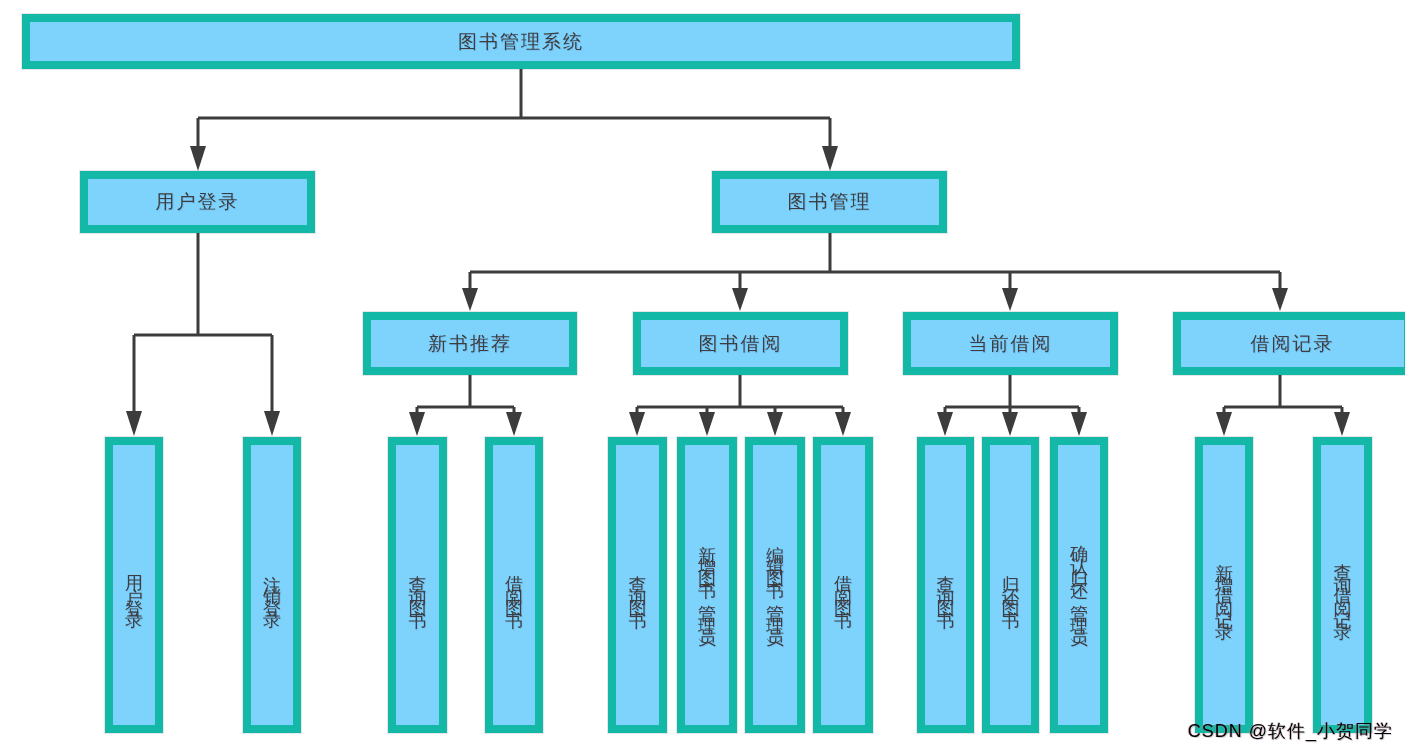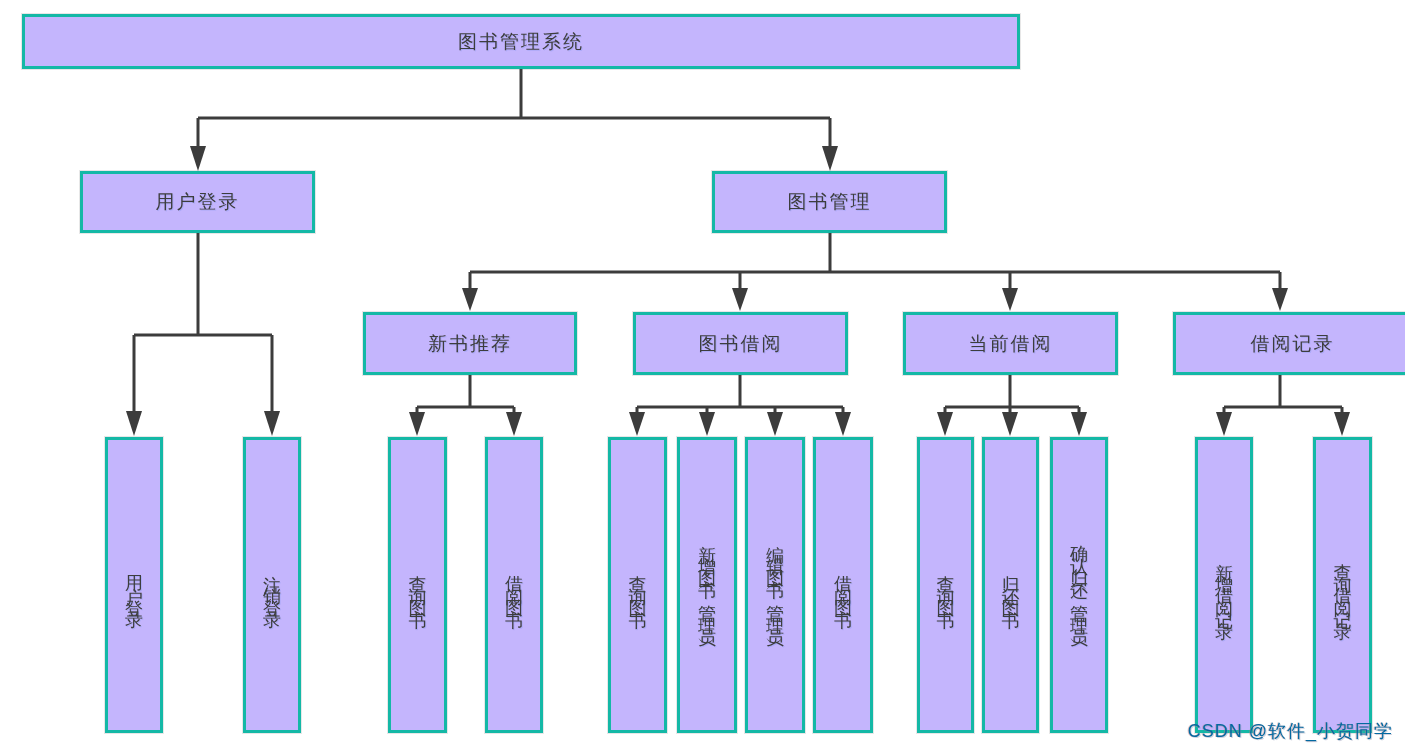--- a/index.html
+++ b/index.html
@@ -7,22 +7,22 @@
     width:1405px;height:747px;
     background:#ffffff;
     font-family:"Liberation Sans","DejaVu Sans",sans-serif;
     position:relative;overflow:hidden;
   }
   .stage{position:absolute;left:0;top:0;width:1405px;height:747px}
   svg.connectors{position:absolute;left:0;top:0;display:block}
   .box{
     position:absolute;
     box-sizing:border-box;
-    background:#c4b5fd;
-    border:3px solid #14b8a6;
+    background:#7dd3fc;
+    border:8px solid #14b8a6;
     display:flex;align-items:center;justify-content:center;
     box-shadow:0 0 0 1px rgba(60,60,60,0.12);
     text-align:right;
   }
   .box .lbl{
     font-size:19px;
     color:#3d3d3d;
     letter-spacing:2px;
     white-space:nowrap;
     text-shadow:1px 1px 0 rgba(90,130,230,0.22);
@@ -33,21 +33,21 @@
     font-size:18px;
     line-height:1;
     letter-spacing:12px;
     white-space:normal;
   }
   .watermark{
     position:absolute;
     right:12px;bottom:4px;
     font-size:18px;
     letter-spacing:1px;
-    color:#0369a1;
+    color:#000000;
     text-shadow:-1px 0 0 rgba(195,125,125,0.45), 1px 1px 0 rgba(140,145,175,0.40);
     white-space:nowrap;
   }
 </style>
 </head>
 <body>
 
 <div class="stage">
 
   <svg class="connectors" width="1405" height="747" viewBox="0 0 1405 747">

